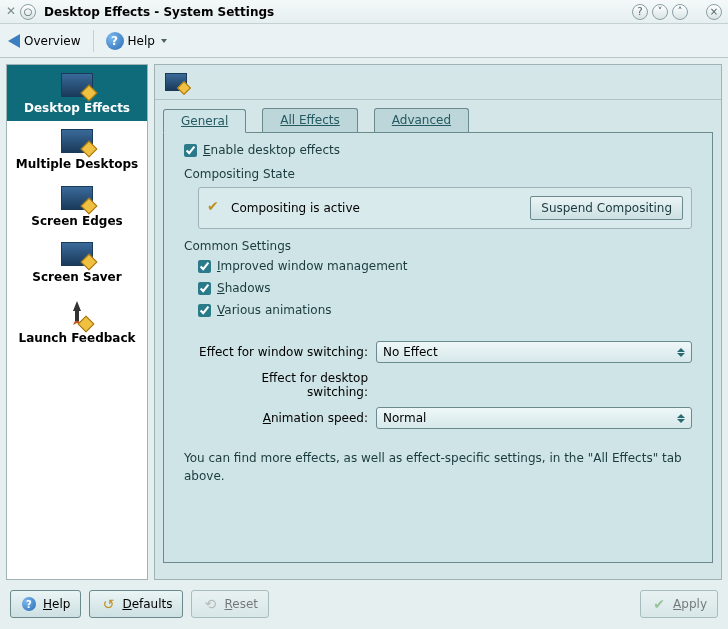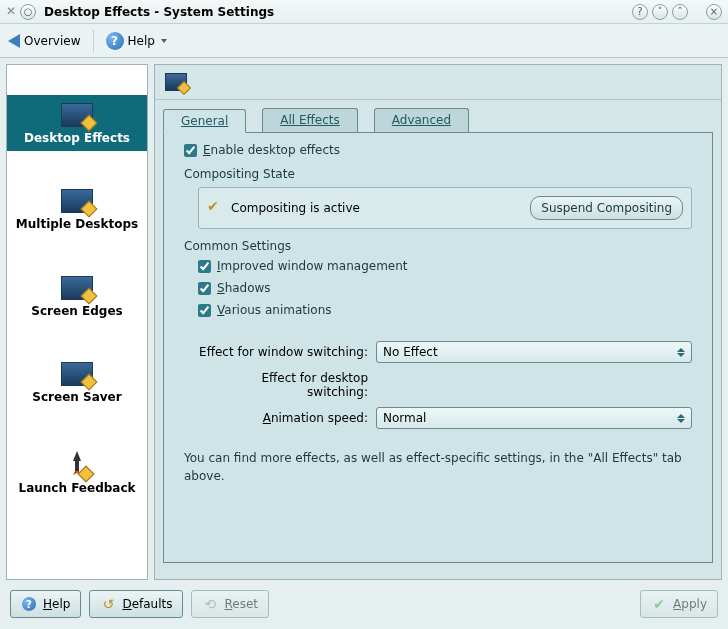--- a/index.html
+++ b/index.html
@@ -19,21 +19,21 @@
 .toolbar .sep { width:1px; height:22px; background:#c4d0d2; }
 .arrow-left { width:0; height:0; border-top:7px solid transparent; border-bottom:7px solid transparent; border-right:12px solid #3b7fc0; }
 .help-circle { width:18px; height:18px; border-radius:50%; background: radial-gradient(circle at 30% 30%, #7ab8f0, #2a6cb0); color:#fff; display:flex; align-items:center; justify-content:center; font-weight:bold; font-size:12px;}
 .drop-tri { width:0;height:0;border-left:3px solid transparent;border-right:3px solid transparent;border-top:4px solid #4a6066; margin-left:2px;}
 
 
 .main { display:flex; padding: 6px; gap:6px; height: 528px; }
 
 
 .sidebar { width: 142px; border: 1px solid #9fb2b5; background: #fff; display:flex; flex-direction:column; }
-.side-item { display:flex; flex-direction:column; align-items:center; padding: 8px 4px 6px; gap:4px; cursor:pointer; text-align:center;margin-top:30px; }
+.side-item { display:flex; flex-direction:column; align-items:center; padding: 8px 4px 6px; gap:4px; cursor:pointer; text-align:center; }
 .side-item.active { background: #0f6a7a; color:#fff; }
 .side-item .label { font-weight: bold; line-height:1.2; }
 .side-icon { width:32px; height:24px; background: linear-gradient(#3a6a9a,#1a3a5a); border:1px solid #1a3a5a; position:relative; }
 .side-icon::after { content:''; position:absolute; right:-3px; bottom:-3px; width:10px; height:10px; background:#f0c040; border:1px solid #a07010; transform:rotate(45deg); }
 .side-icon.rocket { background:none; border:none; width:24px; height:28px; }
 .rocket-svg { width:24px; height:28px; }
 
 
 .content { flex:1; border:1px solid #9fb2b5; background:#d4e6e8; display:flex; flex-direction:column; }
 .content-header { display:flex; align-items:center; padding:8px 10px; border-bottom:1px solid #b0c4c6; }
@@ -56,21 +56,21 @@
 label { color:#1a3a3e; }
 
 .fieldset { border:none; margin-top:2px; }
 .fieldset-title { color:#1a3a3e; margin-bottom:6px; display:block; font-weight:normal;}
 .indent { padding-left: 14px; display:flex; flex-direction:column; gap:8px;}
 
 .comp-row { display:flex; align-items:center; gap:8px; border:1px solid #9fb2b5; background:#d9eaec; padding:8px; border-radius:3px;}
 .comp-check { width:16px; height:16px; position:relative; }
 .comp-check::before { content:'✔'; color:#c09020; font-size:14px; font-weight:bold; position:absolute; top:-2px; }
 .comp-row .status { flex:1; }
-.kbutton { border:1px solid #6a8a8e; background:linear-gradient(#eaf4f5,#cde0e2); padding:4px 10px; border-radius:10px; cursor:pointer; color:#1a3a3e;}
+.kbutton { border:1px solid #6a8a8e; background:linear-gradient(#eaf4f5,#cde0e2); padding:4px 10px; border-radius:2px; cursor:pointer; color:#1a3a3e;}
 
 .form-row { display:flex; align-items:center; gap:8px; }
 .form-row .lbl { width:170px; text-align:right;}
 .form-row .lbl span.ul { text-decoration: underline;}
 .kselect { flex:1; display:flex; align-items:center; border:1px solid #6a8a8e; background:linear-gradient(#eef7f8,#d6e8ea); border-radius:3px; padding:3px 6px; cursor:pointer;}
 .kselect .val { flex:1; }
 .kselect .spin { display:flex; flex-direction:column; gap:1px; }
 .kselect .spin div { width:0;height:0;border-left:4px solid transparent;border-right:4px solid transparent;}
 .kselect .spin .up { border-bottom:4px solid #2a6a72;}
 .kselect .spin .dn { border-top:4px solid #2a6a72;}

